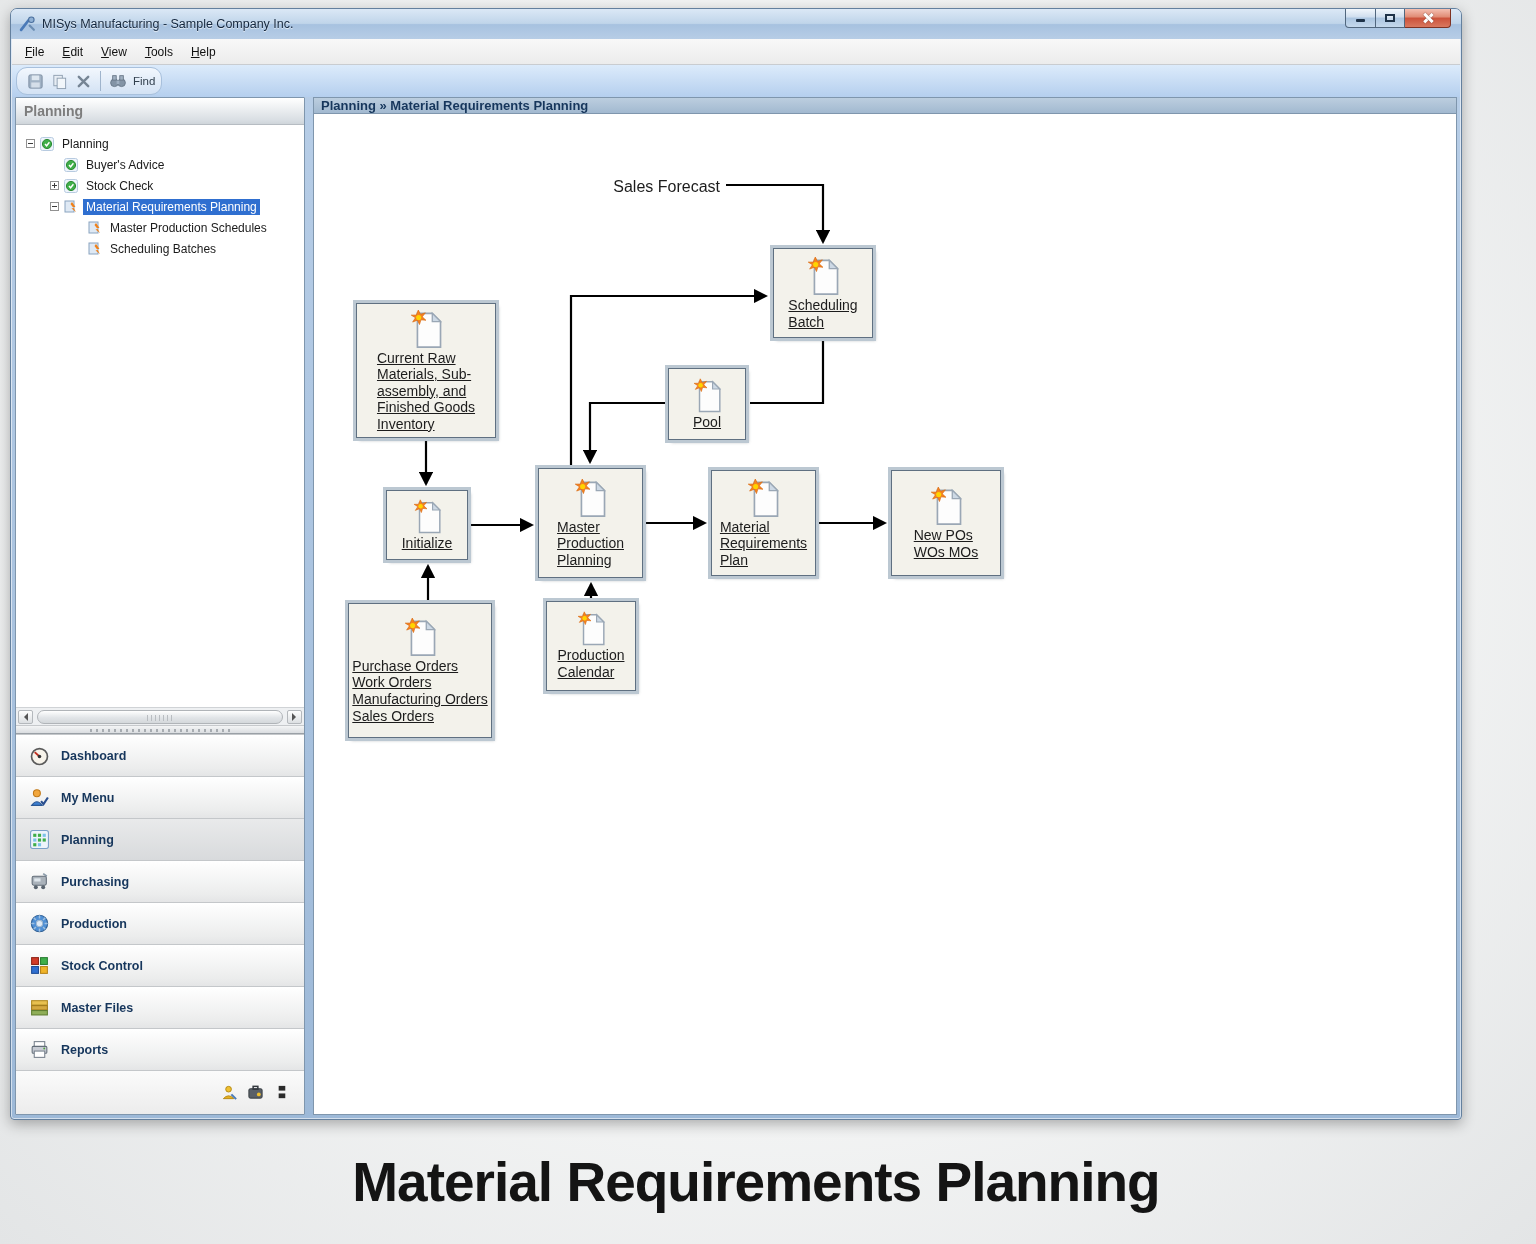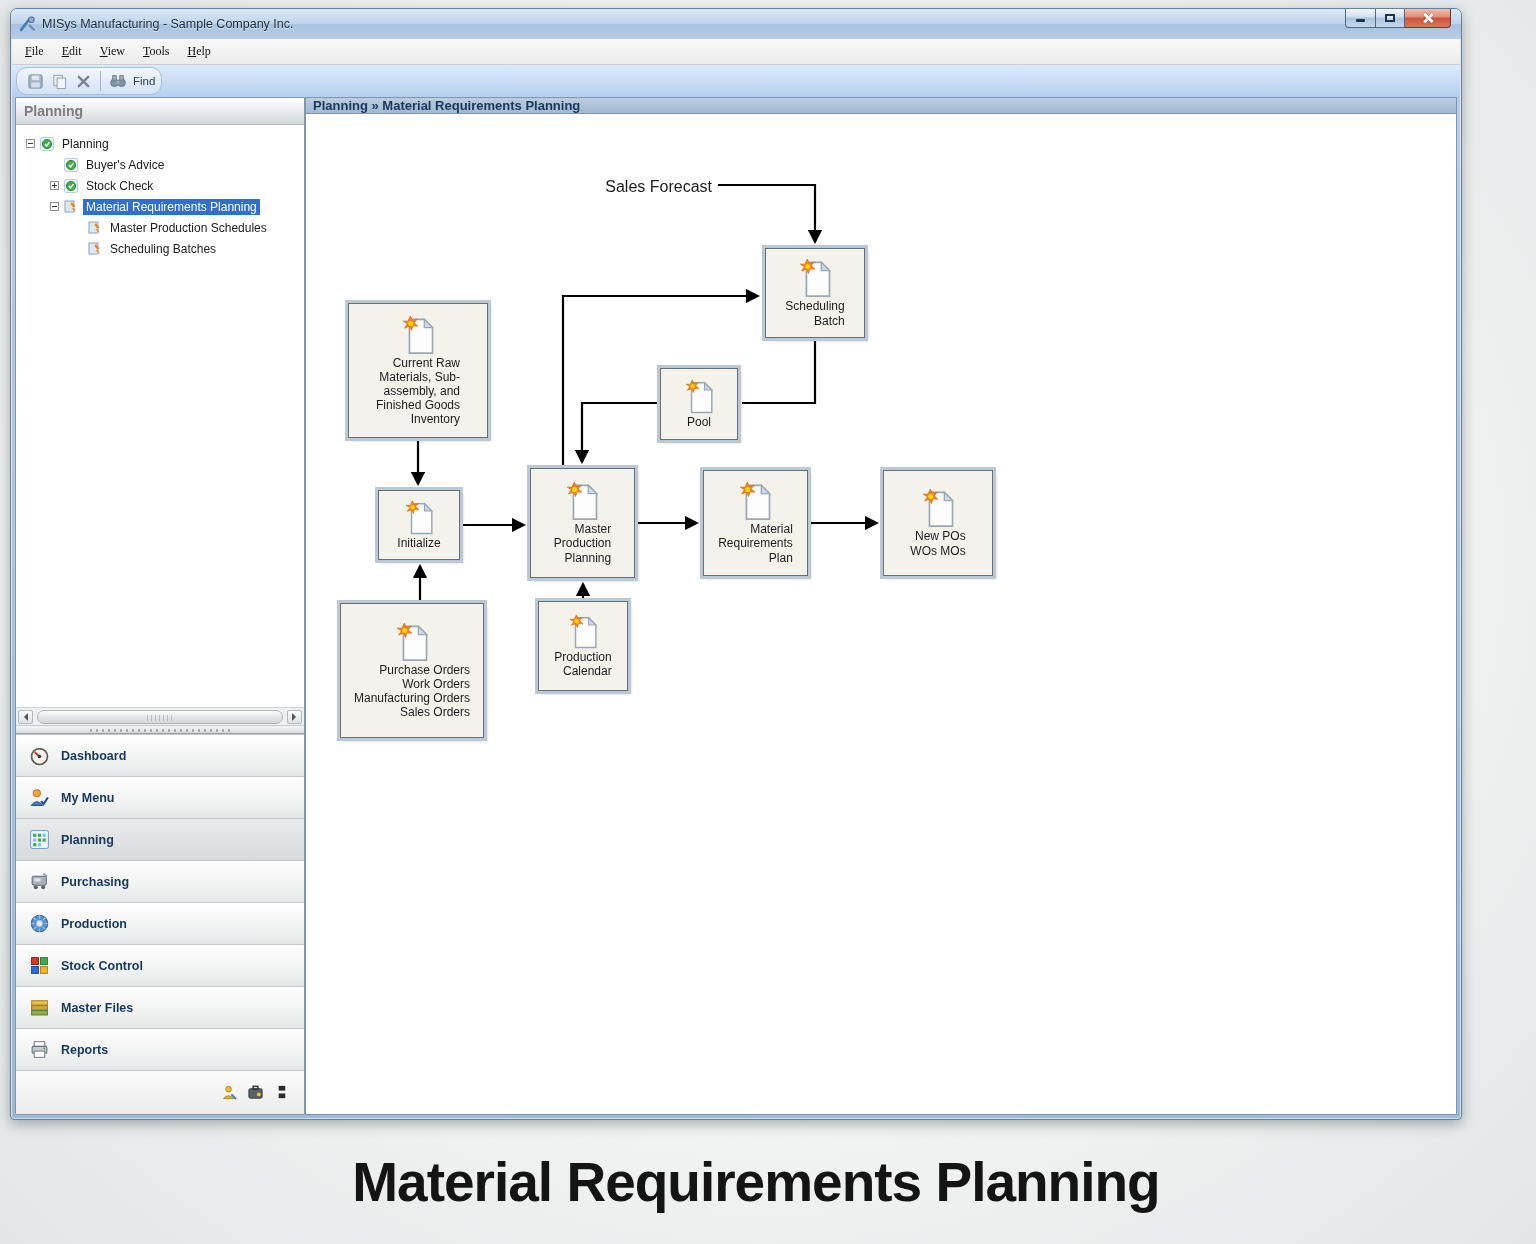--- a/index.html
+++ b/index.html
@@ -46,21 +46,21 @@
   }
   .g-close::before { transform:rotate(45deg); }
   .g-close::after  { transform:rotate(-45deg); }
 
   
   .menubar {
     position:absolute; top:30px; left:1px; right:1px; height:26px;
     background:linear-gradient(#f8f8f8,#ececec); border-bottom:1px solid #c9ccd0;
     display:flex; align-items:center; padding-left:4px;
   }
-  .menu-item { font-size:12px; color:#111; padding:4px 9px; cursor:default;font-family:Liberation Serif, serif; }
+  .menu-item { font-size:12px; color:#111; padding:4px 9px; cursor:default; }
   .menu-item .mnemonic { text-decoration: underline; }
 
   
   .toolbar {
     position:absolute; top:56px; left:1px; right:1px; height:32px;
     background:linear-gradient(#dcebfb,#b5cfee);
     display:flex; align-items:center; padding-left:4px;
   }
   .tool-strip {
     display:flex; align-items:center; height:28px; padding:0 6px;
@@ -68,21 +68,21 @@
     border:1px solid #a8c0dc;
   }
   .tool-btn { width:24px; height:24px; display:flex; align-items:center; justify-content:center;
     border-radius:3px; opacity:.8; cursor:pointer; }
   .tool-sep { width:1px; height:20px; background:#9fb4cc; margin:0 5px; }
   .find-label { font-size:11.5px; color:#33414f; margin-left:3px; }
 
   
   .main {
     position:absolute; top:88px; left:4px; right:4px; bottom:4px;
-    display:flex; gap:0;
+    display:flex; gap:8px;
   }
   .sidebar {
     width:290px; background:#fbfbfb; border:1px solid #7f96ad;
     display:flex; flex-direction:column; overflow:hidden; border-radius:1px;
   }
   .content {
     flex:1; background:#fff; border:1px solid #7f96ad; position:relative; overflow:hidden;
   }
 
   
@@ -157,21 +157,21 @@
   .flow-box {
     position:absolute; background:#f3f2eb;
     border:1px solid #5f7081; outline:3px solid #bcc8d2;
     box-shadow:2.5px 2.5px 3px rgba(90,100,110,.45);
     display:flex; flex-direction:column; align-items:center; justify-content:center;
     gap:1px; padding:3px; cursor:pointer;
   }
   .flow-box .doc { width:33px; height:40px; flex:none; }
   .flow-box.small .doc { width:29px; height:35px; }
   .flow-label {
-    font-size:12px; line-height:1.18; color:#1c1c1c; text-align:right; white-space:pre-line;
+    font-size:14px; line-height:1.18; color:#1c1c1c; text-align:left; white-space:pre-line;text-decoration:underline;
   }
   .float-label { position:absolute; font-size:16px; color:#1c1c1c; }
 
   
   .caption-area { position:absolute; left:0; top:1150px; width:1512px; text-align:center; }
   .caption-text {
     font-size:55px; font-weight:600; letter-spacing:-1px; color:#141414;
     font-family:"Liberation Sans","DejaVu Sans",sans-serif;
   }
 </style>

